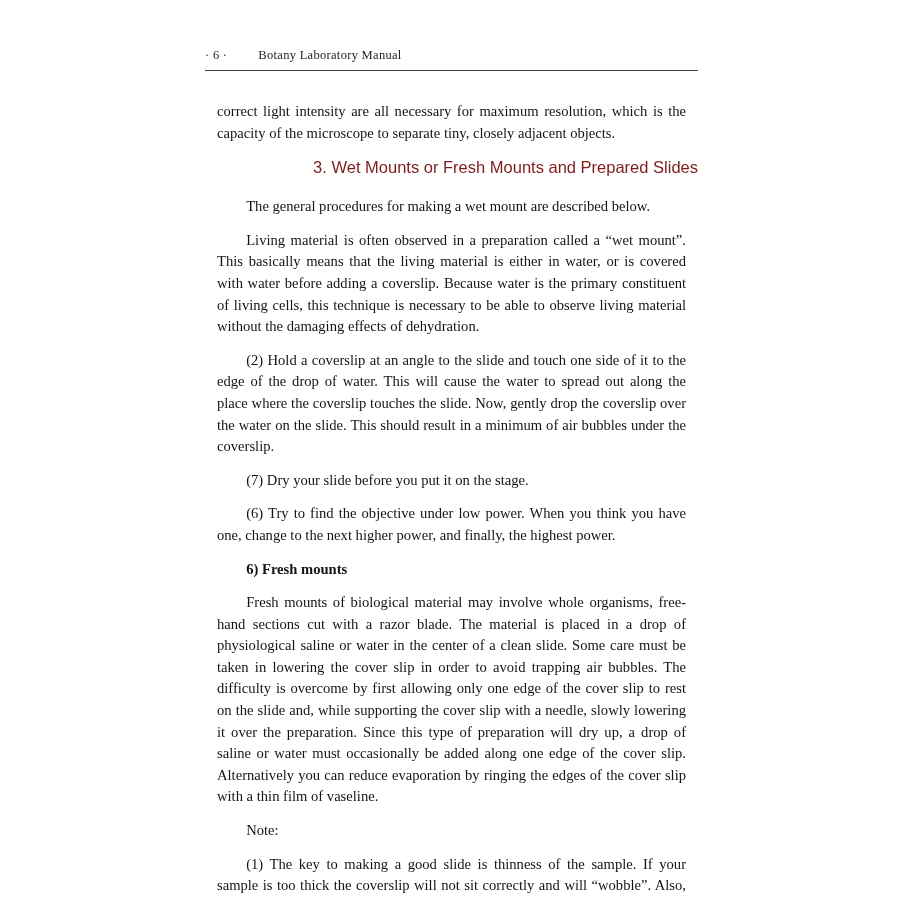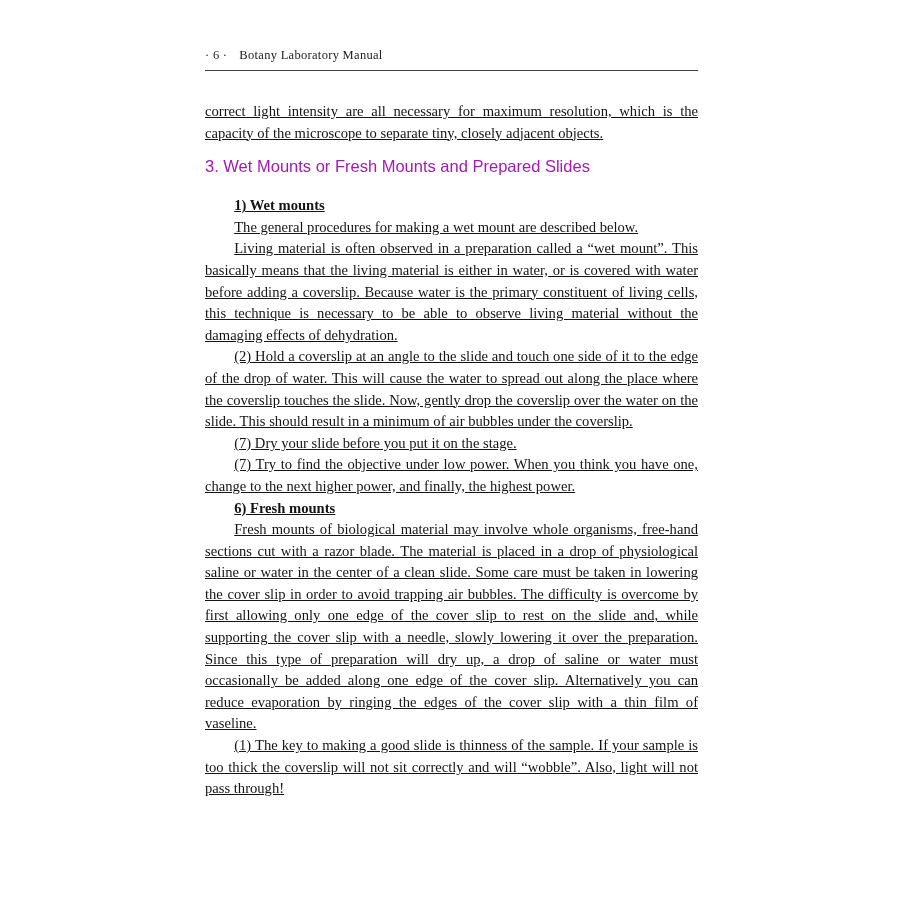--- a/index.html
+++ b/index.html
@@ -30,73 +30,73 @@
     letter-spacing: 0.3px;
     padding-bottom: 7px;
     border-bottom: 1px solid #444444;
   }
   .page-marker {
     margin-right: 12px;
     white-space: nowrap;
   }
   .book-title {
     white-space: nowrap;
+    margin-left: 19px;
   }
   .body-text {
     margin-top: 30px;
     font-size: 14.6px;
     line-height: 21.6px;
     text-align: justify;
     color: #141414;
   }
   .body-text p {
-    margin: 0;
-    text-decoration: underline;
+    margin: 12px;
   }
   p.indent {
     text-indent: 2em;
   }
   p.subheading {
     text-indent: 2em;
     font-weight: bold;
   }
   h2.section-heading {
     font-family: "Liberation Sans", sans-serif;
     font-weight: 400;
     font-size: 16.5px;
     line-height: 22px;
-    color: #a21caf;
+    color: #7f1d1d;
     margin: 11px 0 18px 0;
-    text-align: left;
+    text-align: right;
     text-indent: 0;
   }
 </style>
 </head>
 <body>
 
 <div class="page">
   <div class="content">
 
     <div class="running-header">
       <span class="page-marker">· 6 ·</span>
       <span class="book-title">Botany Laboratory Manual</span>
     </div>
 
     <div class="body-text">
 
       <p>correct light intensity are all necessary for maximum resolution, which is the capacity of the microscope to separate tiny, closely adjacent objects.</p>
 
       <h2 class="section-heading">3. Wet Mounts or Fresh Mounts and Prepared Slides</h2>
 
-      <p class="subheading">1) Wet mounts</p>
       <p class="indent">The general procedures for making a wet mount are described below.</p>
       <p class="indent">Living material is often observed in a preparation called a “wet mount”. This basically means that the living material is either in water, or is covered with water before adding a coverslip. Because water is the primary constituent of living cells, this technique is necessary to be able to observe living material without the damaging effects of dehydration.</p>
       <p class="indent">(2) Hold a coverslip at an angle to the slide and touch one side of it to the edge of the drop of water. This will cause the water to spread out along the place where the coverslip touches the slide. Now, gently drop the coverslip over the water on the slide. This should result in a minimum of air bubbles under the coverslip.</p>
       <p class="indent">(7) Dry your slide before you put it on the stage.</p>
-      <p class="indent">(7) Try to find the objective under low power. When you think you have one, change to the next higher power, and finally, the highest power.</p>
+      <p class="indent">(6) Try to find the objective under low power. When you think you have one, change to the next higher power, and finally, the highest power.</p>
 
       <p class="subheading">6) Fresh mounts</p>
       <p class="indent">Fresh mounts of biological material may involve whole organisms, free-hand sections cut with a razor blade. The material is placed in a drop of physiological saline or water in the center of a clean slide. Some care must be taken in lowering the cover slip in order to avoid trapping air bubbles. The difficulty is overcome by first allowing only one edge of the cover slip to rest on the slide and, while supporting the cover slip with a needle, slowly lowering it over the preparation. Since this type of preparation will dry up, a drop of saline or water must occasionally be added along one edge of the cover slip. Alternatively you can reduce evaporation by ringing the edges of the cover slip with a thin film of vaseline.</p>
+      <p class="indent">Note:</p>
       <p class="indent">(1) The key to making a good slide is thinness of the sample. If your sample is too thick the coverslip will not sit correctly and will “wobble”. Also, light will not pass through!</p>
 
     </div>
   </div>
 </div>
 
 </body></html>

